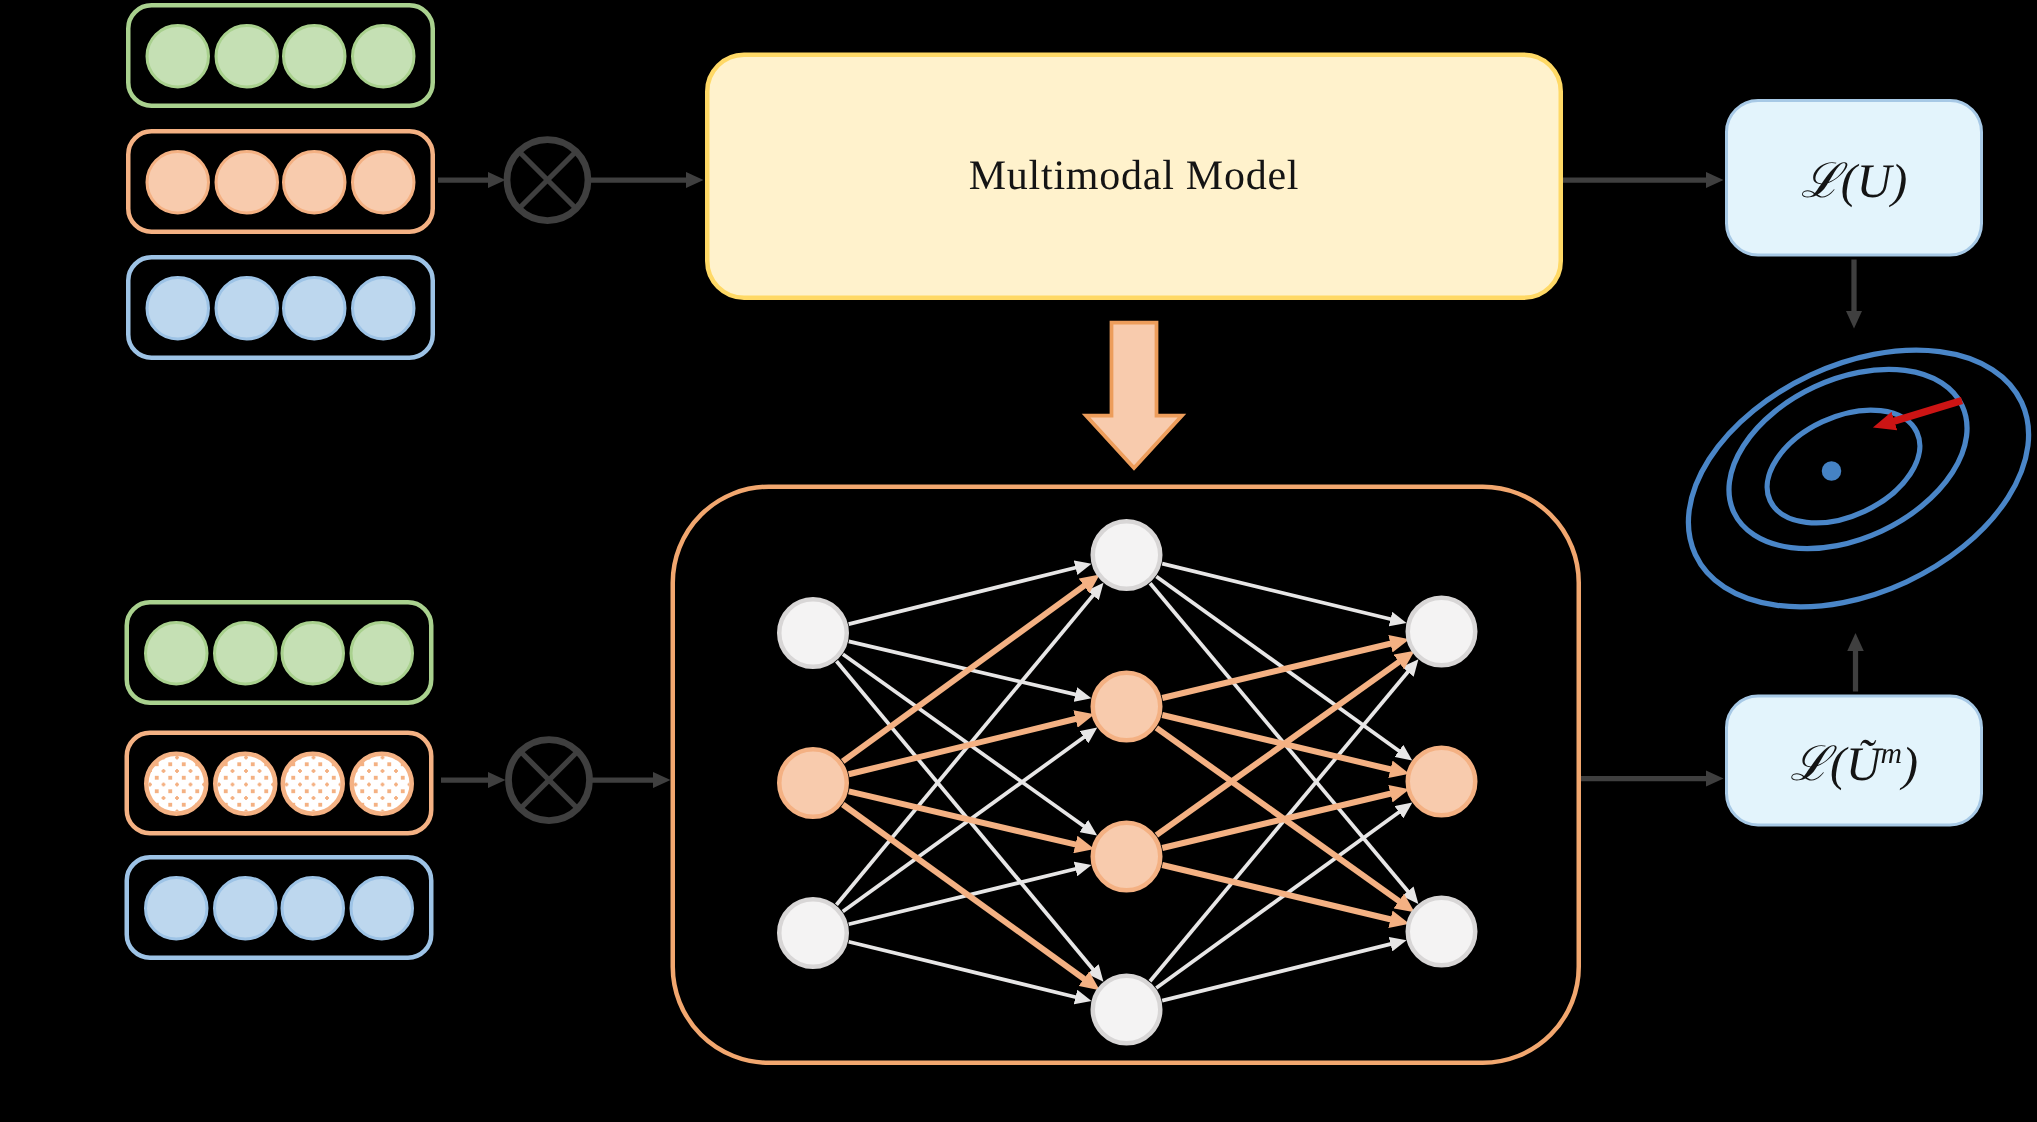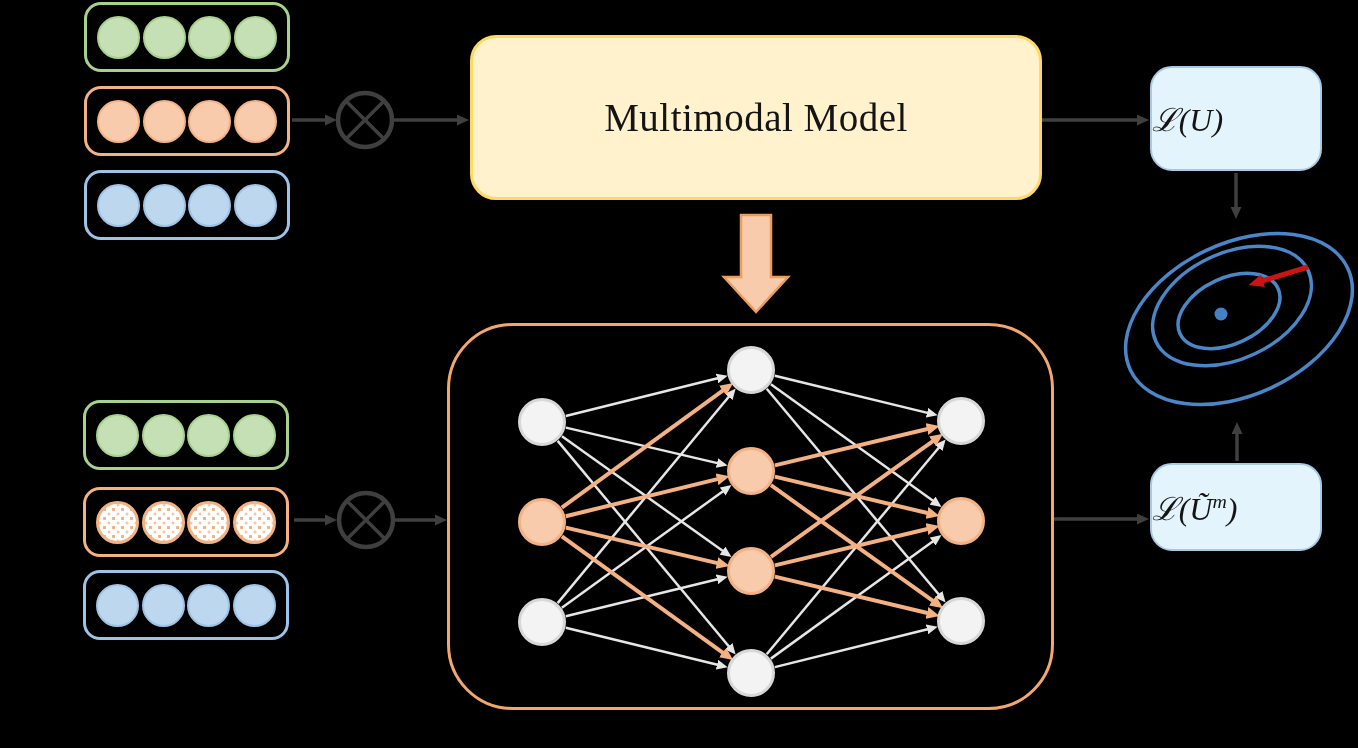--- a/index.html
+++ b/index.html
@@ -34,25 +34,25 @@
     background-position:1px 1px,5.5px 5.5px;
     border-width:3px;
   }
   
   .model-box{
     position:absolute;left:470px;top:35px;width:572px;height:165px;
     box-sizing:border-box;border:3px solid var(--model_border);
     background:var(--model_fill);border-radius:26px;
     display:flex;align-items:center;justify-content:center;
   }
-  .model-box .label{font-size:39px;color:var(--text);letter-spacing:.5px;}
+  .model-box .label{font-size:28px;color:var(--text);letter-spacing:.5px;}
   .loss-box{
     position:absolute;left:1150px;width:172px;box-sizing:border-box;
     border:2.5px solid var(--loss_border);background:var(--loss_fill);
-    border-radius:22px;display:flex;align-items:center;
+    border-radius:22px;display:flex;align-items:center;justify-content:center;
   }
   #loss-top{top:66px;height:105px;}
   #loss-bottom{top:463px;height:88px;}
   .loss-label{font-size:32px;color:var(--text);font-style:italic;}
   .loss-label sup{font-size:0.62em;font-style:italic;}
   
   .darkline{stroke:var(--arrow_dark);stroke-width:3.5;fill:none;}
   .opcircle{stroke:var(--arrow_dark);stroke-width:4.5;fill:none;}
   .nnbox{stroke:var(--nn_border);stroke-width:3;fill:none;}
   .edge-plain{stroke:var(--edge_plain);stroke-width:2.5;}

